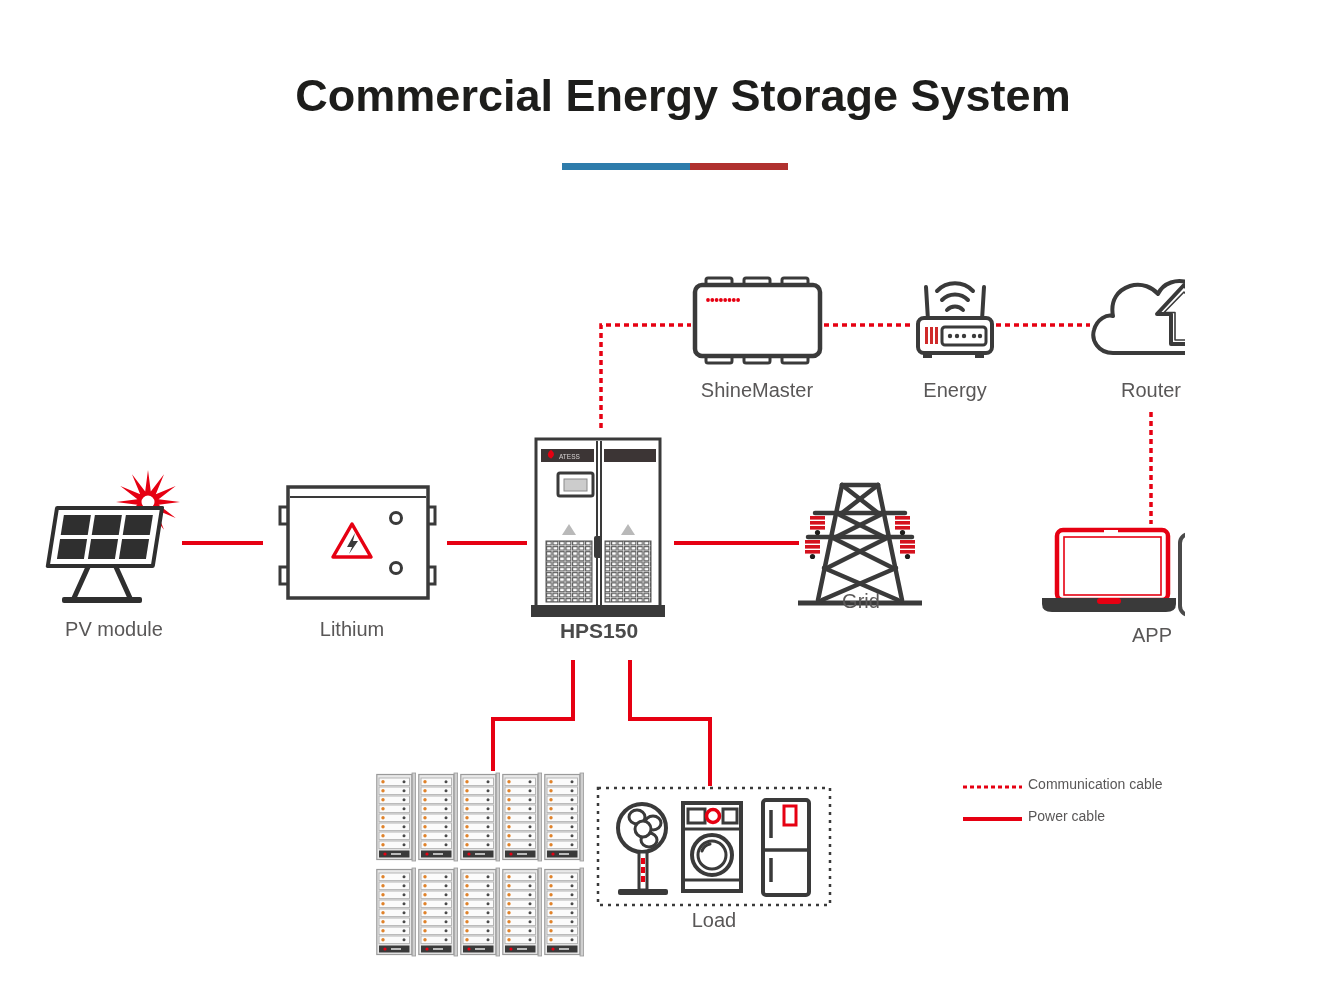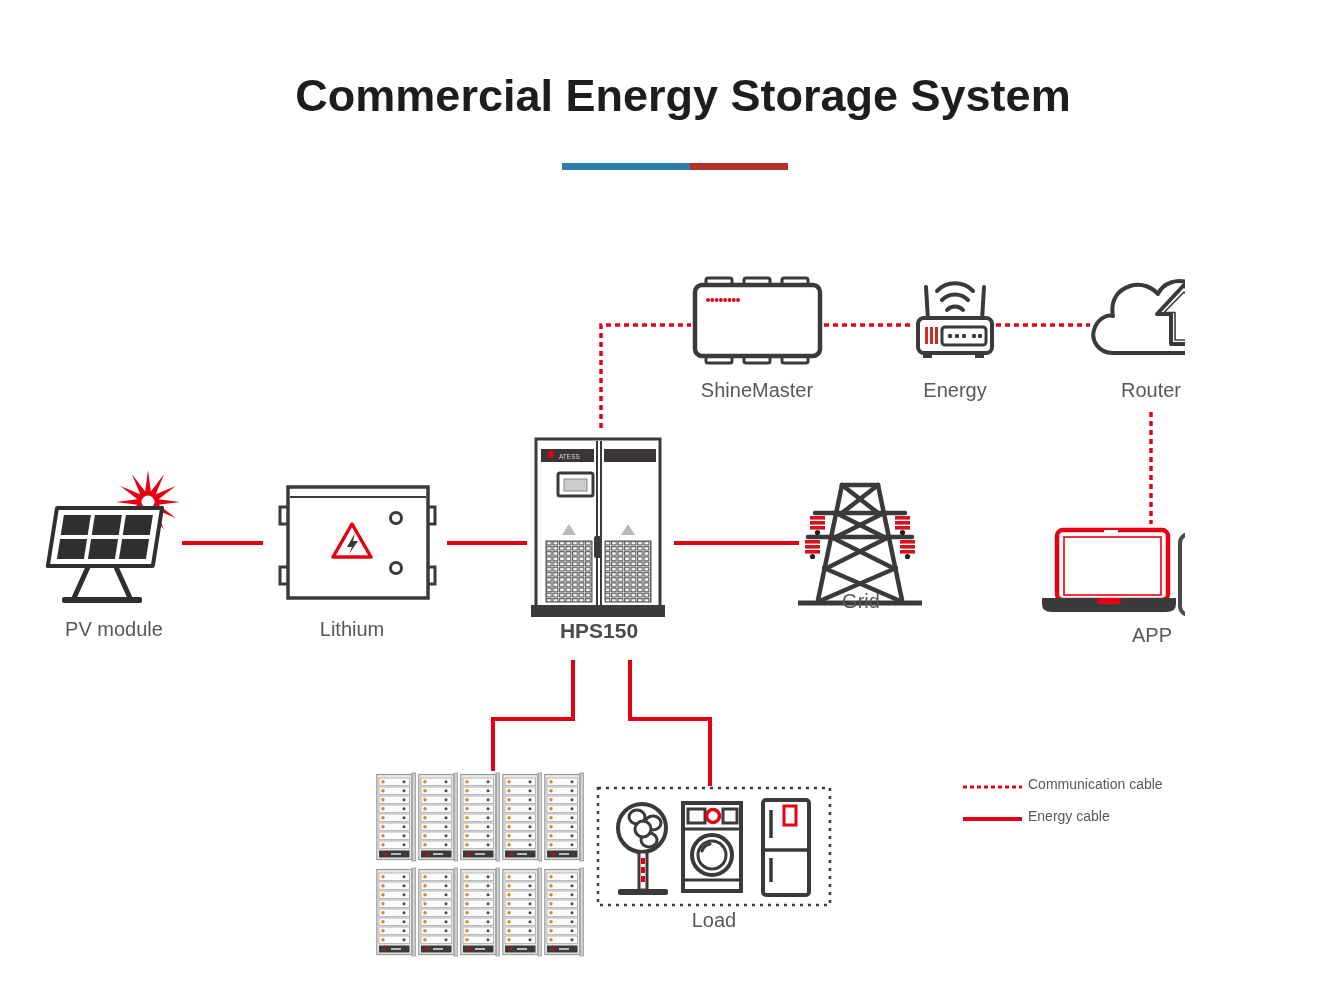--- a/index.html
+++ b/index.html
@@ -338,16 +338,16 @@
   <div class="lbl" style="left:352px;top:618px">Lithium</div>
   <div class="lbl big" style="left:599px;top:619px;color:#4a4a4a">HPS150</div>
   <div class="lbl" style="left:861px;top:590px">Grid</div>
   <div class="lbl" style="left:1152px;top:624px">APP</div>
   <div class="lbl" style="left:714px;top:909px">Load</div>
 
   <div class="legend-item" style="left:1028px;top:776px">
     <span>Communication cable</span>
   </div>
   <div class="legend-item" style="left:1028px;top:808px">
-    <span>Energy cable</span>
+    <span>Power cable</span>
   </div>
 
 </div>
 
 </body></html>

